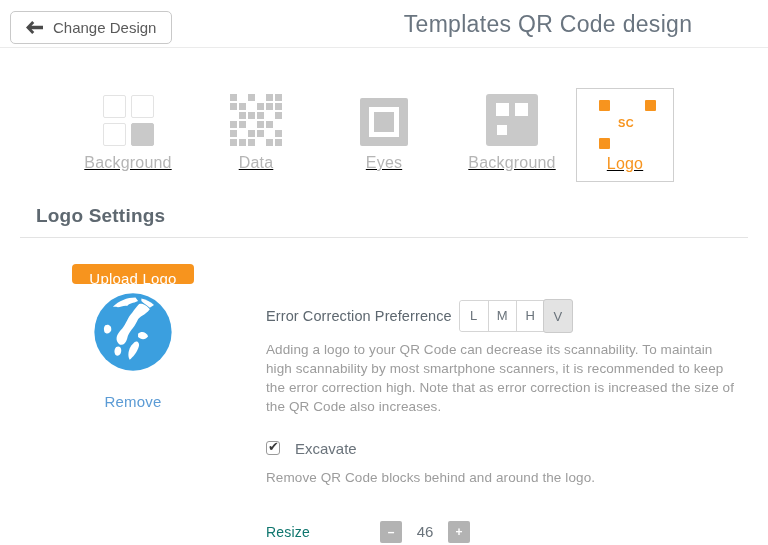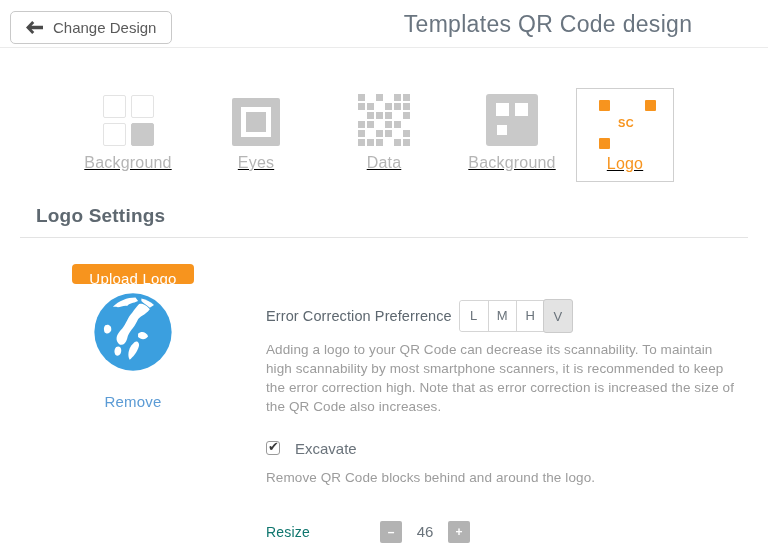--- a/index.html
+++ b/index.html
@@ -106,29 +106,20 @@
 
   <div class="tab-col">
     <div class="tab">
       <div class="tpl-grid">
         <div class="tpl-cell"></div>
         <div class="tpl-cell"></div>
         <div class="tpl-cell"></div>
         <div class="tpl-cell filled"></div>
       </div>
       <div class="tab-label">Background</div>
-    </div>
-  </div>
-
-  <div class="tab-col">
-    <div class="tab">
-      <div class="eye-outer">
-        <div class="eye-inner"></div>
-      </div>
-      <div class="tab-label">Eyes</div>
     </div>
   </div>
 
   <div class="tab-col">
     <div class="tab">
       <svg width="52" height="52" viewBox="0 0 52 52">
         <g fill="#c6c6c6">
           <rect x="0" y="0" width="7" height="7"></rect>
             <rect x="18" y="0" width="7" height="7"></rect>
             <rect x="36" y="0" width="7" height="7"></rect>
@@ -156,20 +147,29 @@
             <rect x="36" y="45" width="7" height="7"></rect>
             <rect x="45" y="45" width="7" height="7"></rect>
         </g>
       </svg>
       <div class="tab-label">Data</div>
     </div>
   </div>
 
   <div class="tab-col">
     <div class="tab">
+      <div class="eye-outer">
+        <div class="eye-inner"></div>
+      </div>
+      <div class="tab-label">Eyes</div>
+    </div>
+  </div>
+
+  <div class="tab-col">
+    <div class="tab">
       <div class="bg-icon">
         <div class="w bg-w1"></div>
         <div class="w bg-w2"></div>
         <div class="w bg-w3"></div>
       </div>
       <div class="tab-label">Background</div>
     </div>
   </div>
 
   <div class="tab-col">

